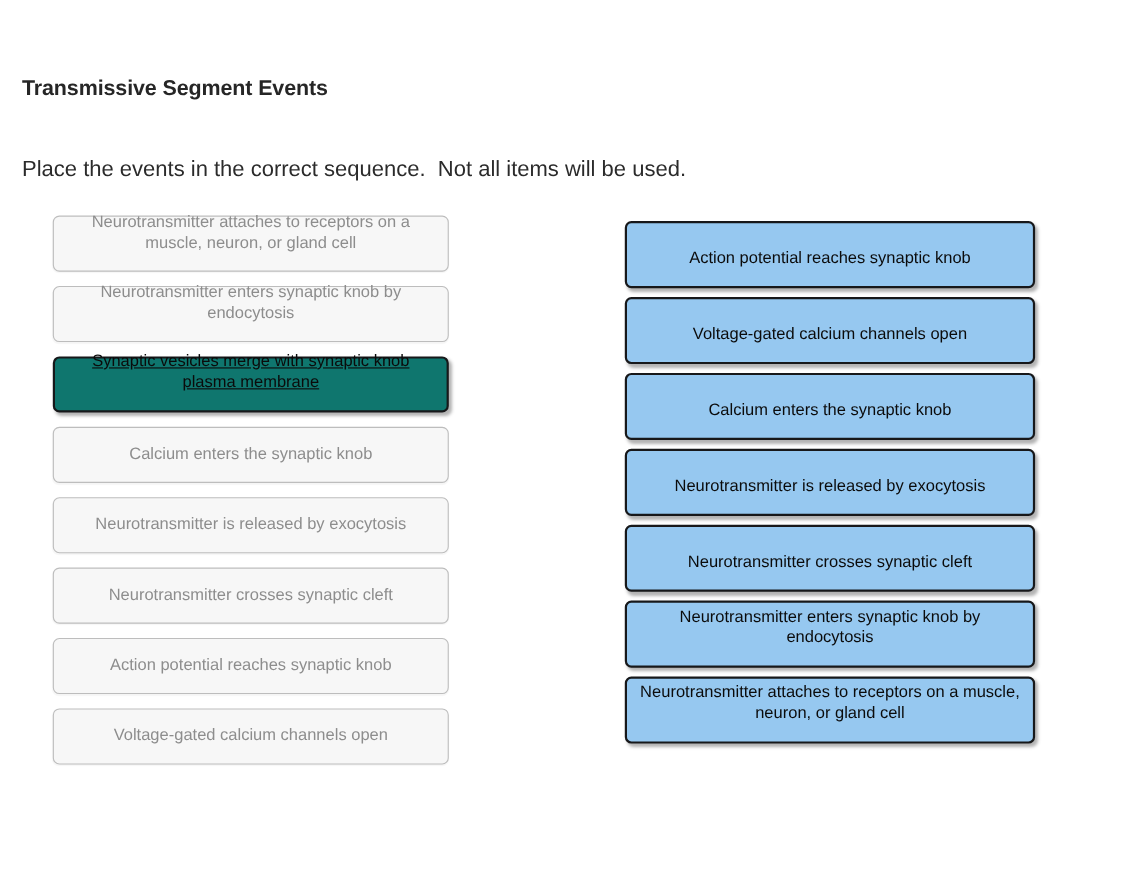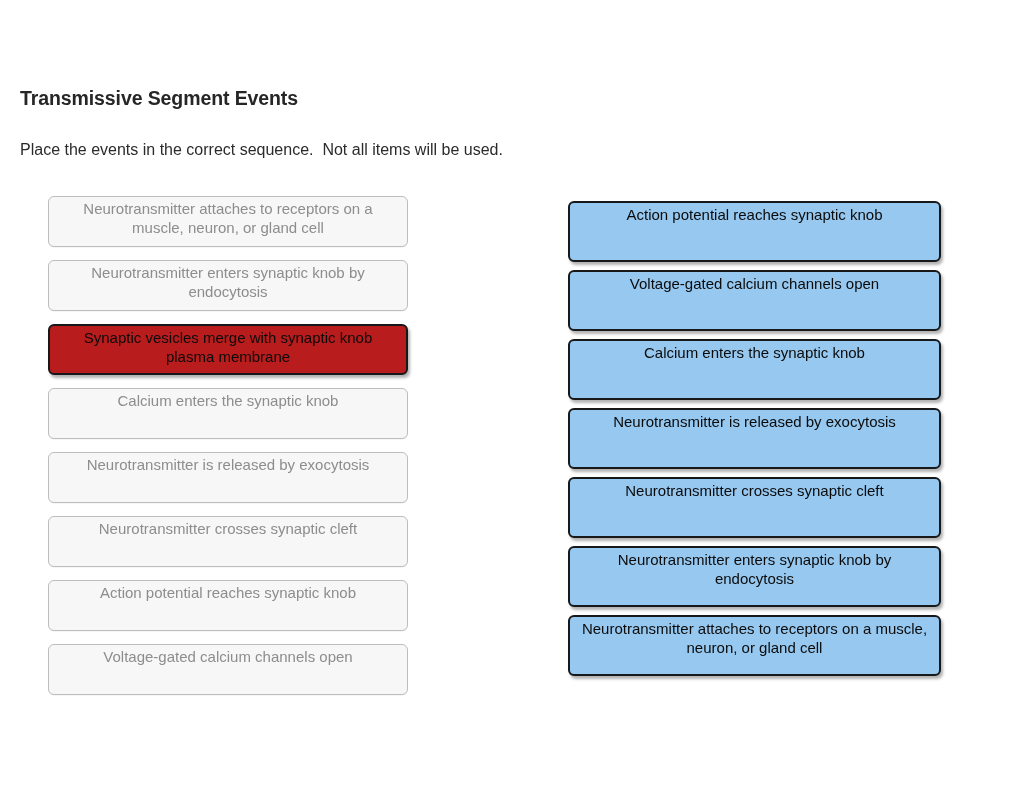--- a/index.html
+++ b/index.html
@@ -14,33 +14,33 @@
     font-family: "Liberation Sans", "DejaVu Sans", sans-serif;
     color: #262626;
     overflow: hidden;
     position: relative;
   }
 
   
   #page-title {
     position: absolute;
     left: 20px;
-    top: 73px;
+    top: 55px;
     font-size: 19.5px;
     font-weight: bold;
     letter-spacing: -0.1px;
     color: #262626;
     line-height: 24px;
     white-space: nowrap;
   }
   #instructions {
     position: absolute;
     left: 20px;
     top: 123px;
-    font-size: 16px;
+    font-size: 20px;
     font-weight: normal;
     color: #2b2b2b;
     line-height: 22px;
     white-space: pre;
   }
 
   
   #bank-column {
     position: absolute;
     left: 48px;
@@ -51,49 +51,50 @@
     position: absolute;
     left: 568px;
     top: 201px;
     width: 373px;
   }
 
   
   .card {
     box-sizing: border-box;
     display: flex;
-    align-items: flex-start;
+    align-items: flex-end;
     justify-content: center;
     text-align: center;
     border-radius: 6px;
-    padding: 2px 10px;
+    padding: 16px 10px;
     font-size: 15px;
     line-height: 19px;
   }
 
   
   #bank-column .card {
     width: 360px;
     height: 51px;
     margin-bottom: 13px;
   }
   #bank-column .card:last-child { margin-bottom: 0; }
 
   .card.disabled {
     background: #f7f7f7;
     border: 1px solid #bdbdbd;
     color: #8d8d8d;
     box-shadow: 0 1px 1px rgba(0,0,0,0.04);
   }
 
   .card.selected {
-    background: #b91c1c;
+    background: #0f766e;
     border: 2px solid #17181a;
     color: #0b0b0b;
     box-shadow: 2px 3px 3px rgba(0,0,0,0.30);
+    text-decoration: underline;
   }
 
   
   #sequence-column .card {
     width: 373px;
     height: 61px;
     margin-bottom: 8px;
     background: #96c8f0;
     border: 2px solid #17181a;
     color: #0b0b0b;

